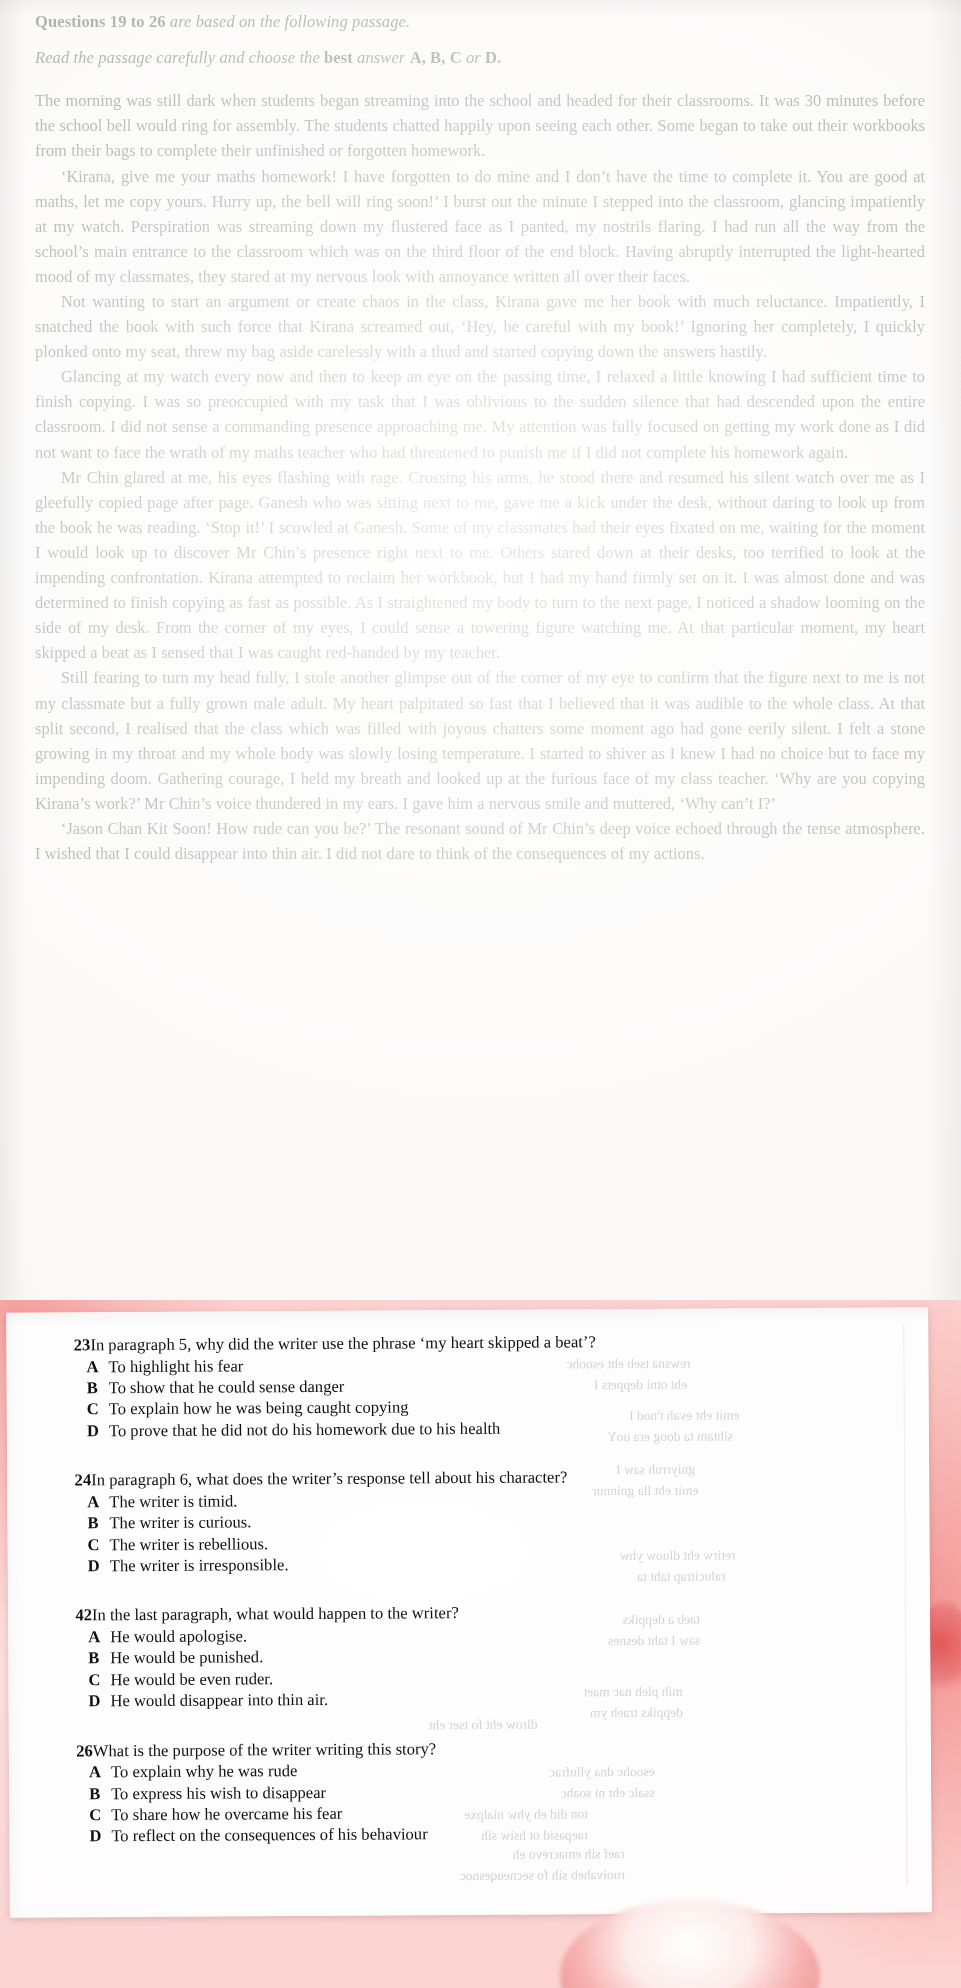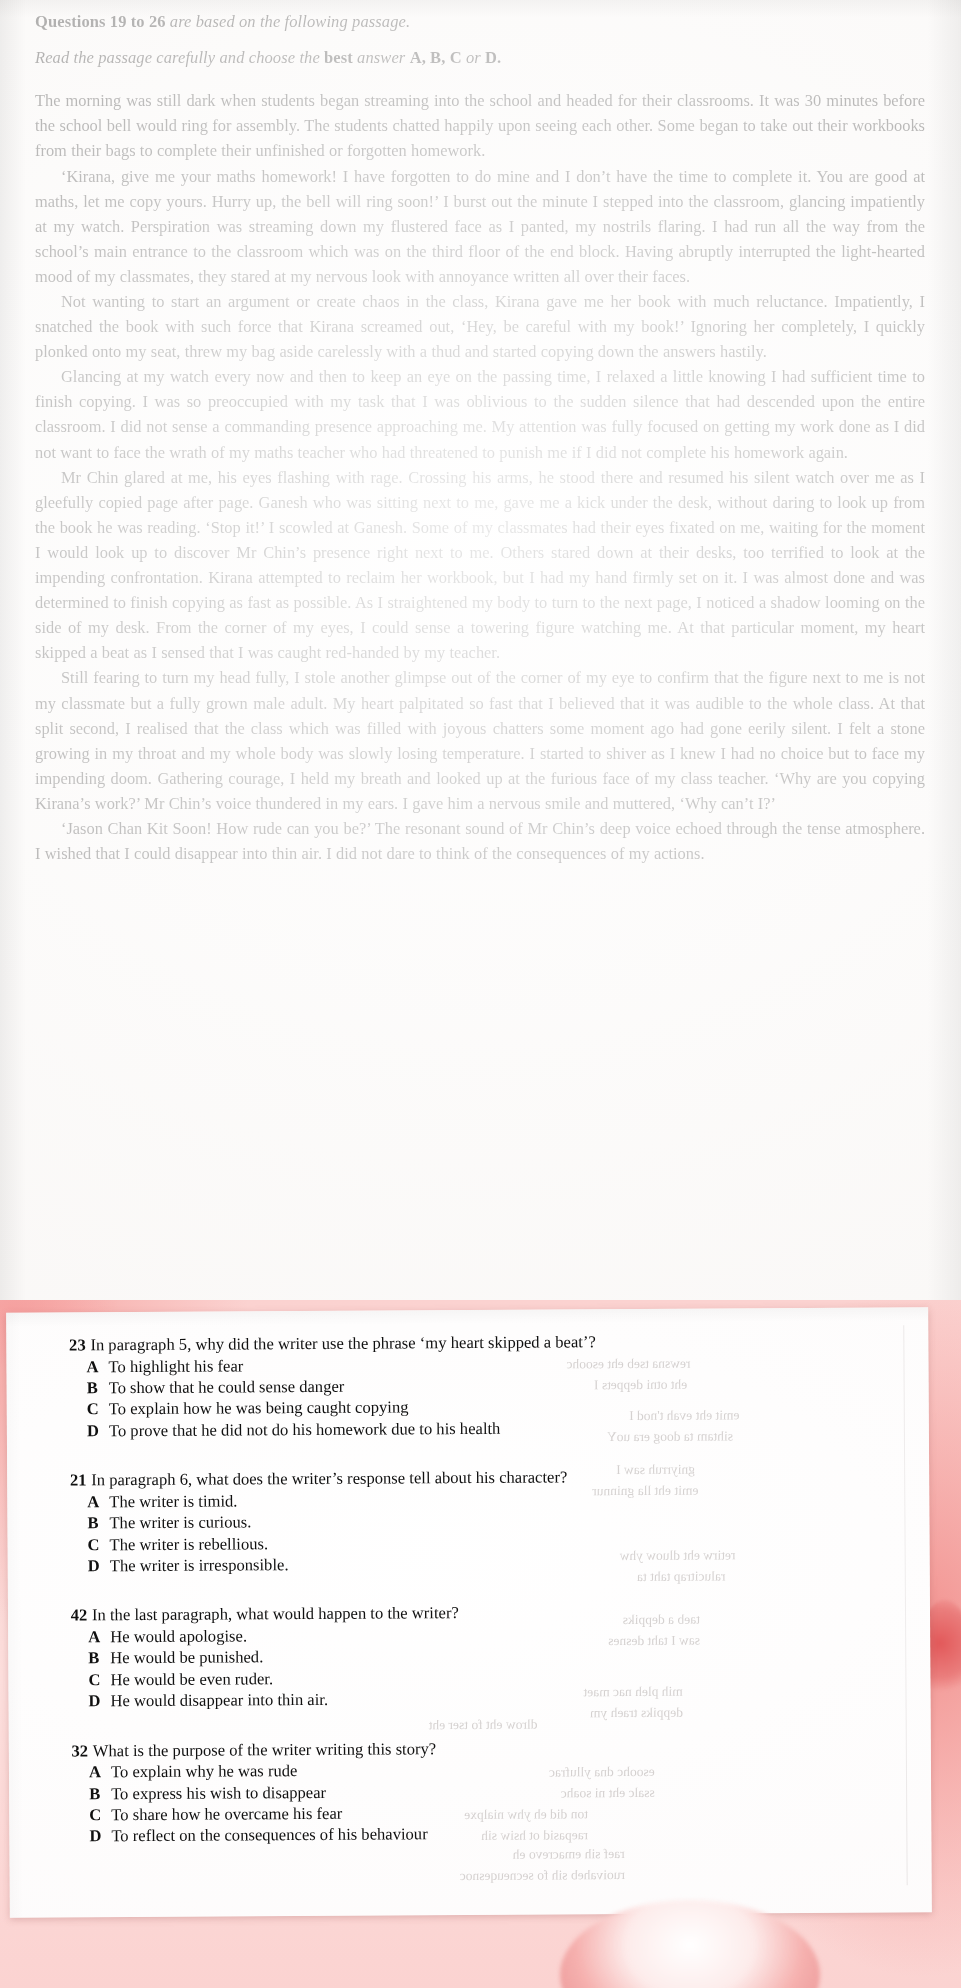--- a/index.html
+++ b/index.html
@@ -164,21 +164,21 @@
     display: flex;
     align-items: flex-start;
     font-size: 16.6px;
     line-height: 21.6px;
     color: #101010;
   }
   .qnum {
     font-weight: bold;
     width: 26px;
     flex: 0 0 26px;
-    text-align: center;
+    text-align: right;
   }
   .qtext { flex: 1 1 auto; }
 
   .opt {
     display: flex;
     align-items: flex-start;
     font-size: 16.6px;
     line-height: 21.4px;
     color: #101010;
     padding-left: 22px;
@@ -277,21 +277,21 @@
           <span class="opttext">To explain how he was being caught copying</span>
         </div>
         <div class="opt">
           <span class="optletter">D</span>
           <span class="opttext">To prove that he did not do his homework due to his health</span>
         </div>
       </div>
 
       <div class="qblock">
         <div class="qline">
-          <span class="qnum">21</span>
+          <span class="qnum">24</span>
           <span class="qtext">In paragraph 6, what does the writer’s response tell about his character?</span>
         </div>
         <div class="opt">
           <span class="optletter">A</span>
           <span class="opttext">The writer is timid.</span>
         </div>
         <div class="opt">
           <span class="optletter">B</span>
           <span class="opttext">The writer is curious.</span>
         </div>
@@ -323,21 +323,21 @@
           <span class="opttext">He would be even ruder.</span>
         </div>
         <div class="opt">
           <span class="optletter">D</span>
           <span class="opttext">He would disappear into thin air.</span>
         </div>
       </div>
 
       <div class="qblock">
         <div class="qline">
-          <span class="qnum">32</span>
+          <span class="qnum">26</span>
           <span class="qtext">What is the purpose of the writer writing this story?</span>
         </div>
         <div class="opt">
           <span class="optletter">A</span>
           <span class="opttext">To explain why he was rude</span>
         </div>
         <div class="opt">
           <span class="optletter">B</span>
           <span class="opttext">To express his wish to disappear</span>
         </div>

